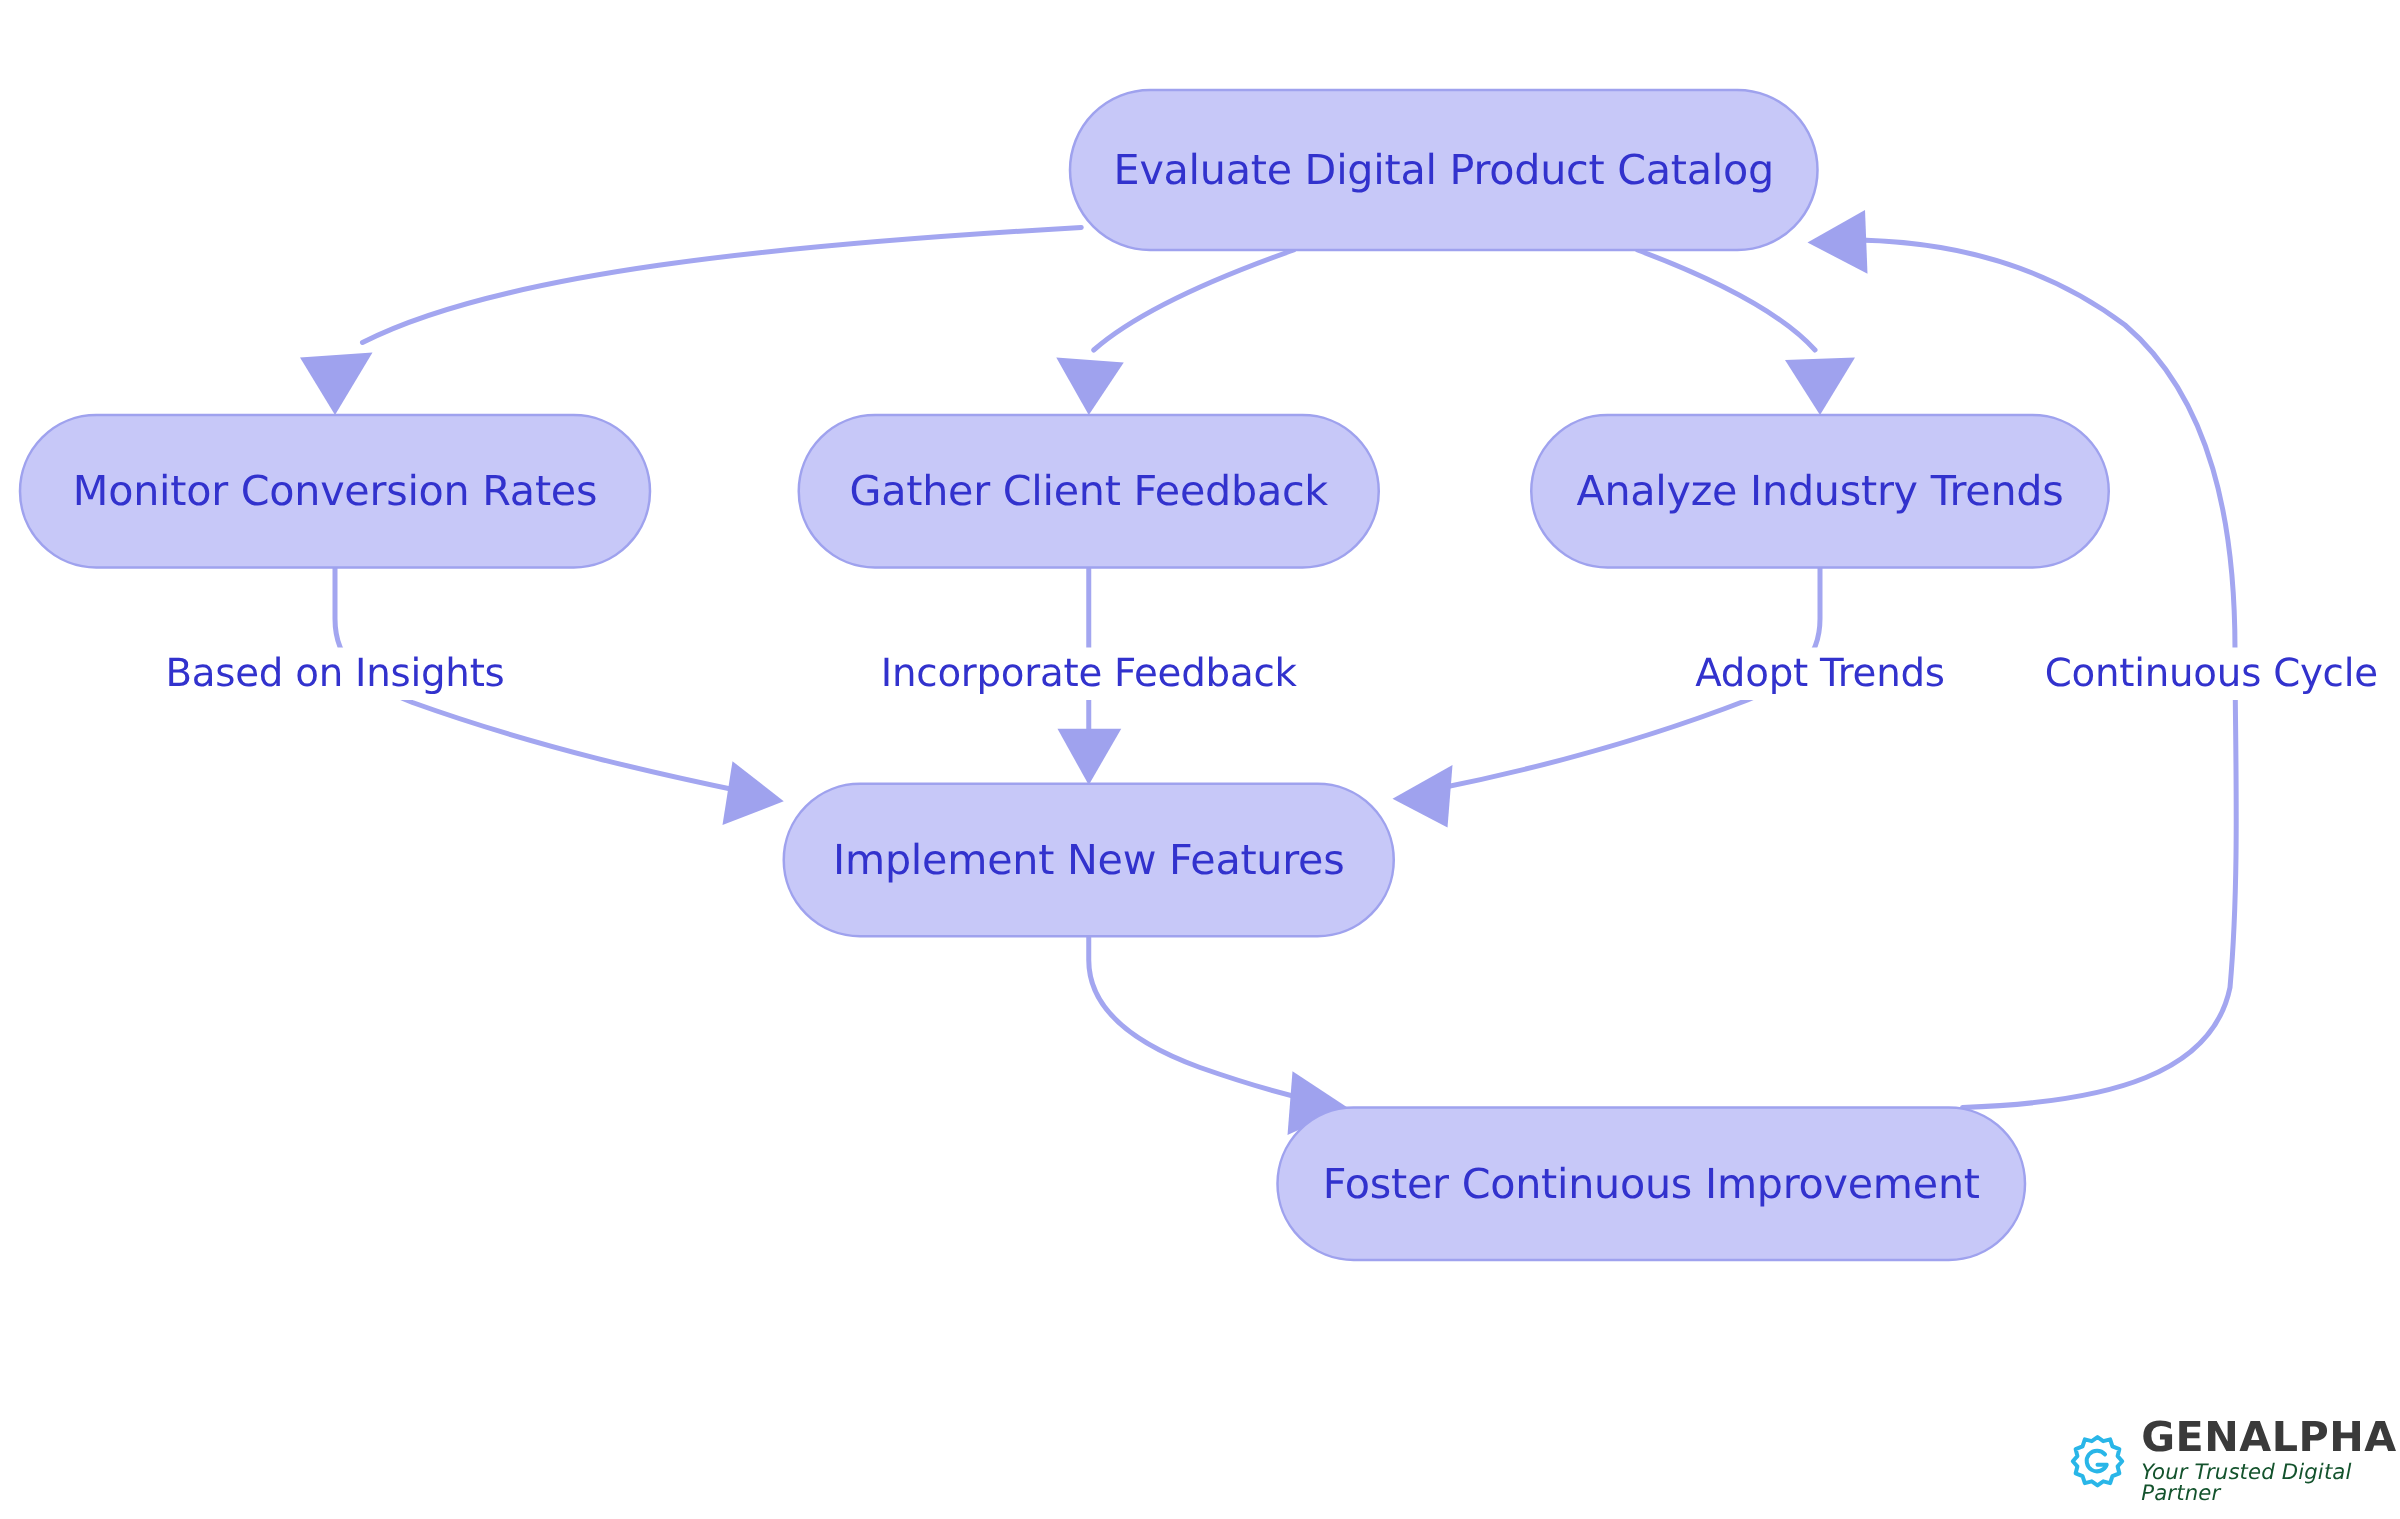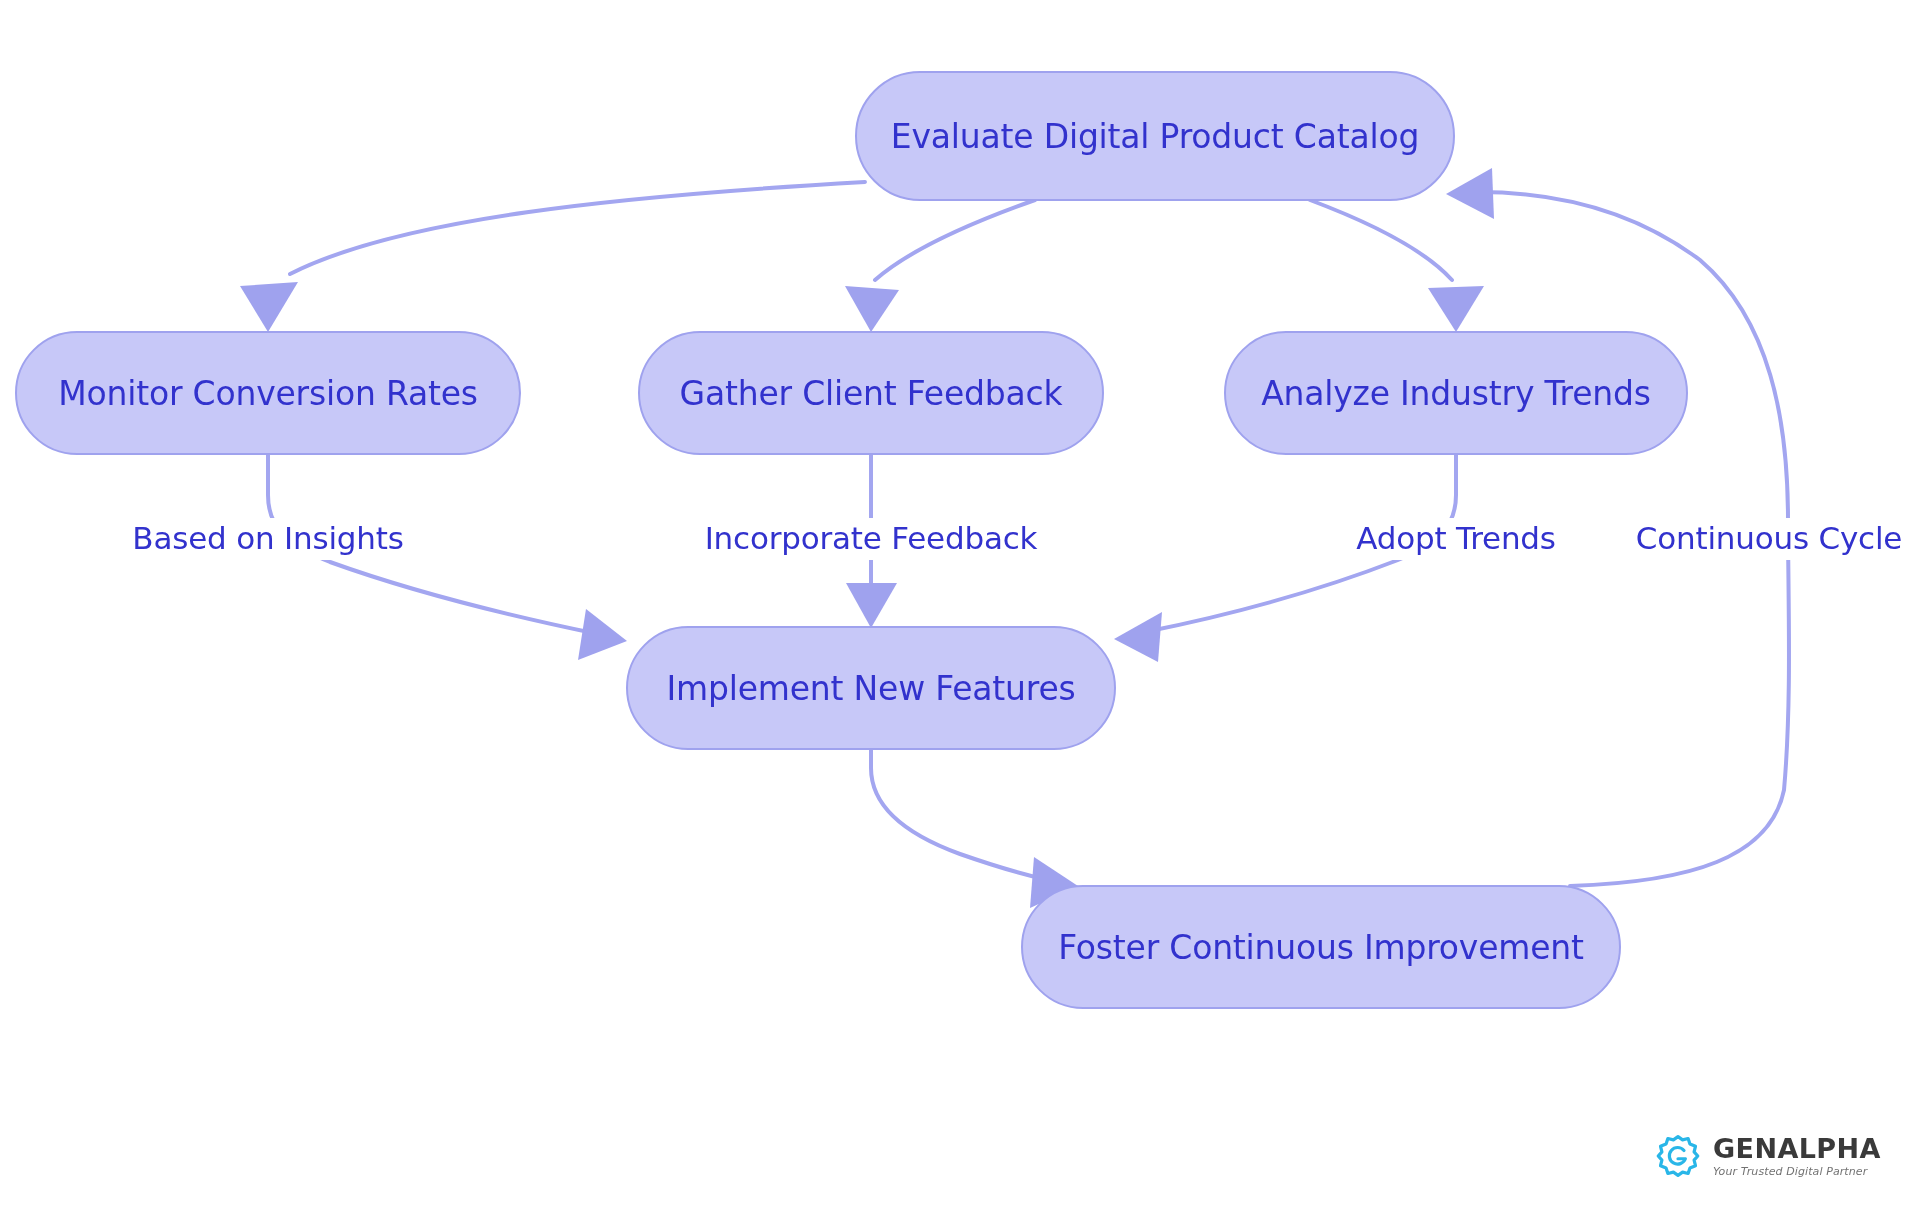--- a/index.html
+++ b/index.html
@@ -75,30 +75,30 @@
     height: 46px;
     flex: none;
   }
   #brand-logo .wordmark {
     display: flex;
     flex-direction: column;
     line-height: 1;
   }
   #brand-logo .brand-name {
     font-family: "DejaVu Sans", "Liberation Sans", sans-serif;
-    font-size: 27px;
+    font-size: 33px;
     font-weight: bold;
     color: #3a3a3a;
     letter-spacing: 0.4px;
   }
   #brand-logo .brand-tag {
     font-family: "DejaVu Sans", "Liberation Sans", sans-serif;
-    font-size: 11px;
+    font-size: 17px;
     font-style: italic;
-    color: #737373;
+    color: #14532d;
     letter-spacing: 0.1px;
     margin-top: 4px;
   }
 </style>
 </head>
 <body>
 
 <div id="flow-root">
   <svg class="flow-canvas" viewBox="0 0 1920 1215" xmlns="http://www.w3.org/2000/svg">
 

